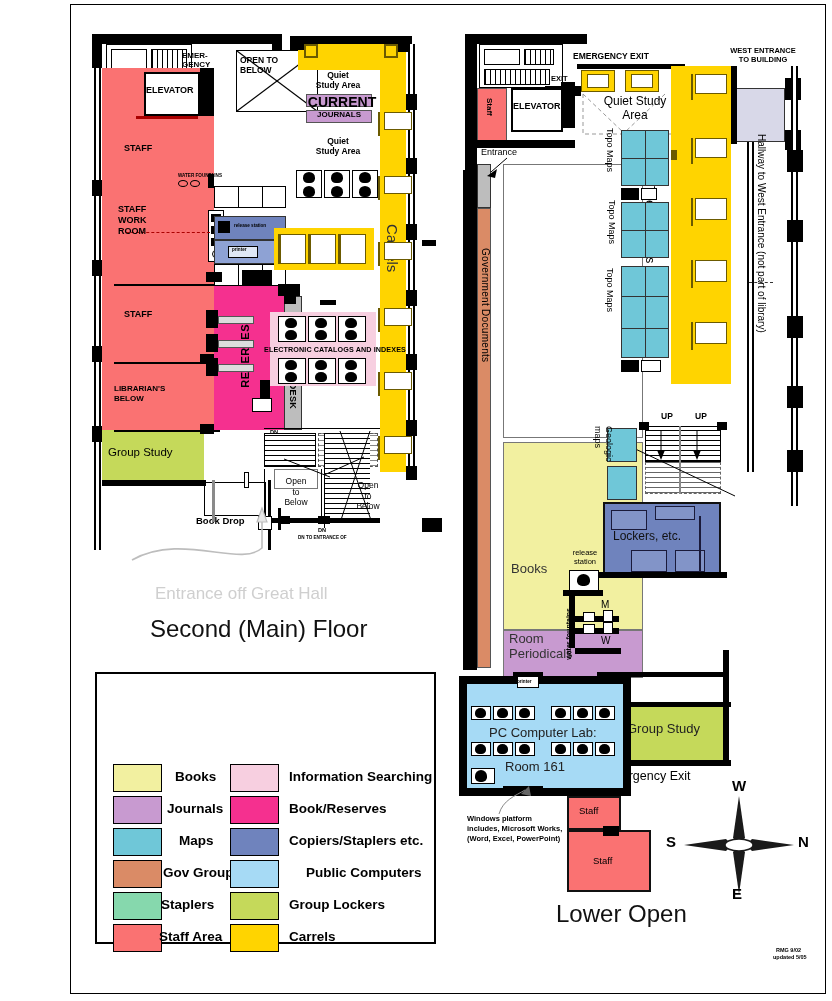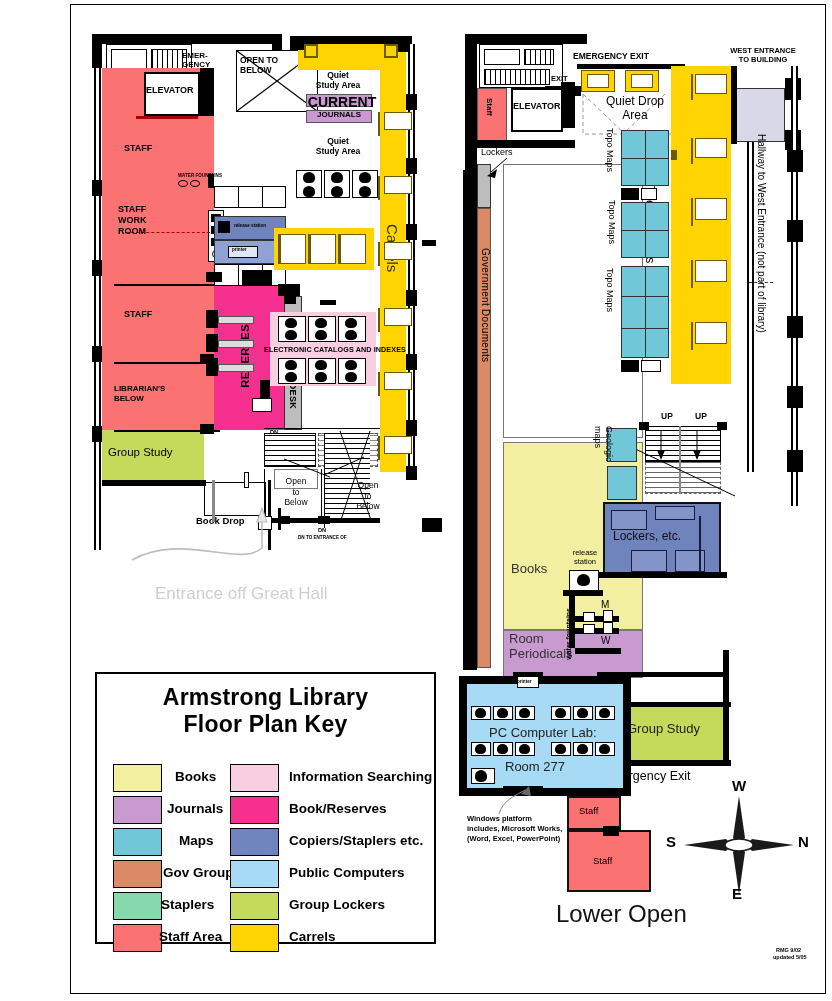--- a/index.html
+++ b/index.html
@@ -252,26 +252,23 @@
     <div class="abs" style="left:166px;top:488px;width:14px;height:14px;border:1px solid #000;background:#fff;"></div>
     <div class="abs" style="left:152px;top:444px;width:5px;height:16px;border:1px solid #000;background:#fff;"></div>
 
     <svg width="300" height="80" style="position:absolute;left:30px;top:470px;">
       <path d="M10,62 C60,34 118,70 140,50 L140,20" stroke="#bdbdbd" stroke-width="1.6" fill="none"></path>
       <polygon points="140,10 135,24 145,24" fill="#e6e6e6" stroke="#bdbdbd" stroke-width="1.2"></polygon>
     </svg>
   </div>
 
   <div class="lbl ghost" style="left:155px;top:585px;font-size:17px;">Entrance off Great Hall</div>
+  <div class="floortitle" style="left:150px;top:615px;">Second (Main) Floor</div>
 
   <div class="legendbox">
-    <div class="legendtitle">
-      <div>Armstrong Library</div>
-      <div>Floor Plan Key</div>
-    </div>
 
     <div class="swatch" style="left:16px;top:90px;background:#f2f0a0;"></div>
     <div class="legtext" style="left:78px;top:95px;">Books</div>
     <div class="swatch" style="left:16px;top:122px;background:#c89ad0;"></div>
     <div class="legtext" style="left:70px;top:127px;">Journals</div>
     <div class="swatch" style="left:16px;top:154px;background:#6fc7d8;"></div>
     <div class="legtext" style="left:82px;top:159px;">Maps</div>
     <div class="swatch" style="left:16px;top:186px;background:#da8b66;"></div>
     <div class="legtext" style="left:66px;top:191px;">Gov Group</div>
     <div class="swatch" style="left:16px;top:218px;background:#86d8ad;"></div>
@@ -279,21 +276,21 @@
     <div class="swatch" style="left:16px;top:250px;background:#fa7272;"></div>
     <div class="legtext" style="left:62px;top:255px;">Staff Area</div>
 
     <div class="swatch" style="left:133px;top:90px;background:#f7cfe0;"></div>
     <div class="legtext" style="left:192px;top:95px;">Information Searching</div>
     <div class="swatch" style="left:133px;top:122px;background:#f5308f;"></div>
     <div class="legtext" style="left:192px;top:127px;">Book/Reserves</div>
     <div class="swatch" style="left:133px;top:154px;background:#6f83bd;"></div>
     <div class="legtext" style="left:192px;top:159px;">Copiers/Staplers etc.</div>
     <div class="swatch" style="left:133px;top:186px;background:#a6daf5;"></div>
-    <div class="legtext" style="left:192px;top:191px;text-align:right;">Public Computers</div>
+    <div class="legtext" style="left:209px;top:191px;text-align:right;">Public Computers</div>
     <div class="swatch" style="left:133px;top:218px;background:#c5d95a;"></div>
     <div class="legtext" style="left:192px;top:223px;">Group Lockers</div>
     <div class="swatch" style="left:133px;top:250px;background:#ffd400;"></div>
     <div class="legtext" style="left:192px;top:255px;">Carrels</div>
   </div>
 
   <div class="abs" style="left:455px;top:30px;width:372px;height:850px;">
 
     <div class="abs wall" style="left:10px;top:4px;width:12px;height:152px;"></div>
     <div class="abs wall" style="left:10px;top:4px;width:122px;height:10px;"></div>
@@ -306,21 +303,21 @@
     <div class="abs wall" style="left:90px;top:56px;width:36px;height:10px;"></div>
 
     <div class="abs" style="left:22px;top:58px;width:30px;height:56px;background:#fa7272;border:1px solid #555;"></div>
     <div class="lbl vert" style="left:30px;top:68px;font-size:8px;font-weight:bold;">Staff</div>
 
     <div class="abs" style="left:56px;top:58px;width:52px;height:44px;border:2px solid #000;background:#fff;"></div>
     <div class="lbl" style="left:58px;top:72px;font-size:9px;font-weight:bold;">ELEVATOR</div>
     <div class="abs wall" style="left:106px;top:52px;width:14px;height:46px;"></div>
     <div class="abs wall" style="left:22px;top:110px;width:98px;height:8px;"></div>
 
-    <div class="lbl" style="left:26px;top:118px;font-size:9px;">Lockers</div>
+    <div class="lbl" style="left:26px;top:118px;font-size:9px;">Entrance</div>
     <div class="abs" style="left:22px;top:134px;width:14px;height:44px;background:#bdbdbd;border:1px solid #333;"></div>
     <svg width="40" height="30" style="position:absolute;left:22px;top:126px;">
       <path d="M30,2 L14,16" stroke="#000" stroke-width="1"></path>
       <polygon points="10,20 20,13 18,22" fill="#000"></polygon>
     </svg>
 
     <div class="abs" style="left:22px;top:178px;width:14px;height:460px;background:#da8b66;border:1px solid #555;"></div>
     <div class="lbl vert" style="left:24px;top:218px;font-size:10px;letter-spacing:.3px;">Government Documents</div>
     <div class="abs wall" style="left:8px;top:140px;width:14px;height:500px;"></div>
 
@@ -334,21 +331,21 @@
     <div class="lbl" style="left:118px;top:22px;font-size:8.5px;font-weight:bold;">EMERGENCY EXIT</div>
     <div class="abs wall" style="left:122px;top:34px;width:108px;height:5px;"></div>
     <div class="abs" style="left:126px;top:40px;width:34px;height:22px;background:#ffd400;border:1px solid #6b5a00;"></div>
     <div class="carrelbox" style="left:132px;top:44px;width:22px;height:14px;"></div>
     <div class="abs" style="left:170px;top:40px;width:34px;height:22px;background:#ffd400;border:1px solid #6b5a00;"></div>
     <div class="carrelbox" style="left:176px;top:44px;width:22px;height:14px;"></div>
 
     <svg width="140" height="76" style="position:absolute;left:124px;top:38px;">
       <path d="M4,26 L46,66 M86,26 L44,66 M4,26 L4,66 L130,66 L130,26" stroke="#999" stroke-width="1" fill="none" stroke-dasharray="4,3"></path>
     </svg>
-    <div class="lbl ctr" style="left:128px;top:64px;width:104px;font-size:12px;line-height:1.2;">Quiet Drop
+    <div class="lbl ctr" style="left:128px;top:64px;width:104px;font-size:12px;line-height:1.2;">Quiet Study
 Area</div>
 
     <div class="lbl ctr" style="left:256px;top:16px;width:104px;font-size:7.5px;font-weight:bold;line-height:1.2;">WEST ENTRANCE
 TO BUILDING</div>
     <div class="abs" style="left:280px;top:58px;width:50px;height:54px;background:#d8d8e8;border:1px solid #333;"></div>
     <div class="abs wall" style="left:272px;top:36px;width:10px;height:78px;"></div>
     <div class="abs wall" style="left:330px;top:48px;width:16px;height:22px;"></div>
     <div class="abs wall" style="left:330px;top:100px;width:16px;height:20px;"></div>
 
     <div class="abs" style="left:216px;top:36px;width:60px;height:318px;background:#ffd400;"></div>
@@ -484,21 +481,21 @@
     <div class="seat" style="left:42px;top:714px;width:11px;height:10px;"></div>
     <div class="tablebox" style="left:60px;top:712px;width:20px;height:14px;"></div>
     <div class="seat" style="left:64px;top:714px;width:11px;height:10px;"></div>
     <div class="tablebox" style="left:96px;top:712px;width:20px;height:14px;"></div>
     <div class="seat" style="left:100px;top:714px;width:11px;height:10px;"></div>
     <div class="tablebox" style="left:118px;top:712px;width:20px;height:14px;"></div>
     <div class="seat" style="left:122px;top:714px;width:11px;height:10px;"></div>
     <div class="tablebox" style="left:140px;top:712px;width:20px;height:14px;"></div>
     <div class="seat" style="left:144px;top:714px;width:11px;height:10px;"></div>
 
-    <div class="lbl" style="left:50px;top:730px;font-size:13px;color:#222;">Room 277</div>
+    <div class="lbl" style="left:50px;top:730px;font-size:13px;color:#222;">Room 161</div>
     <div class="tablebox" style="left:16px;top:738px;width:24px;height:16px;"></div>
     <div class="seat" style="left:20px;top:740px;width:12px;height:12px;"></div>
     <div class="abs wall" style="left:48px;top:756px;width:40px;height:10px;"></div>
 
     <svg width="70" height="34" style="position:absolute;left:40px;top:756px;">
       <path d="M30,4 C20,10 8,14 4,28" stroke="#888" stroke-width="1" fill="none"></path>
       <polygon points="34,0 26,8 36,10" fill="#666"></polygon>
     </svg>
     <div class="lbl" style="left:12px;top:784px;font-size:7.5px;font-weight:bold;line-height:1.35;">Windows platform
 includes, Microsoft Works,

